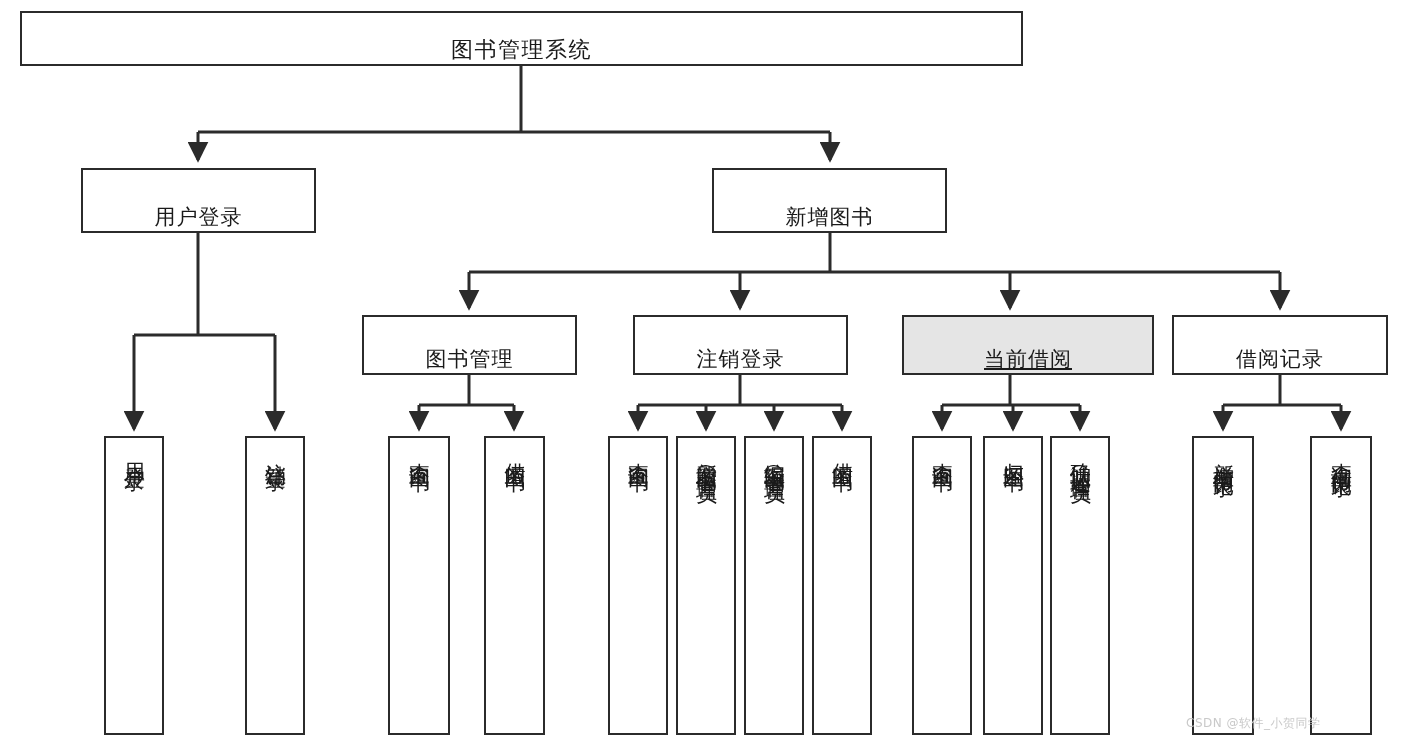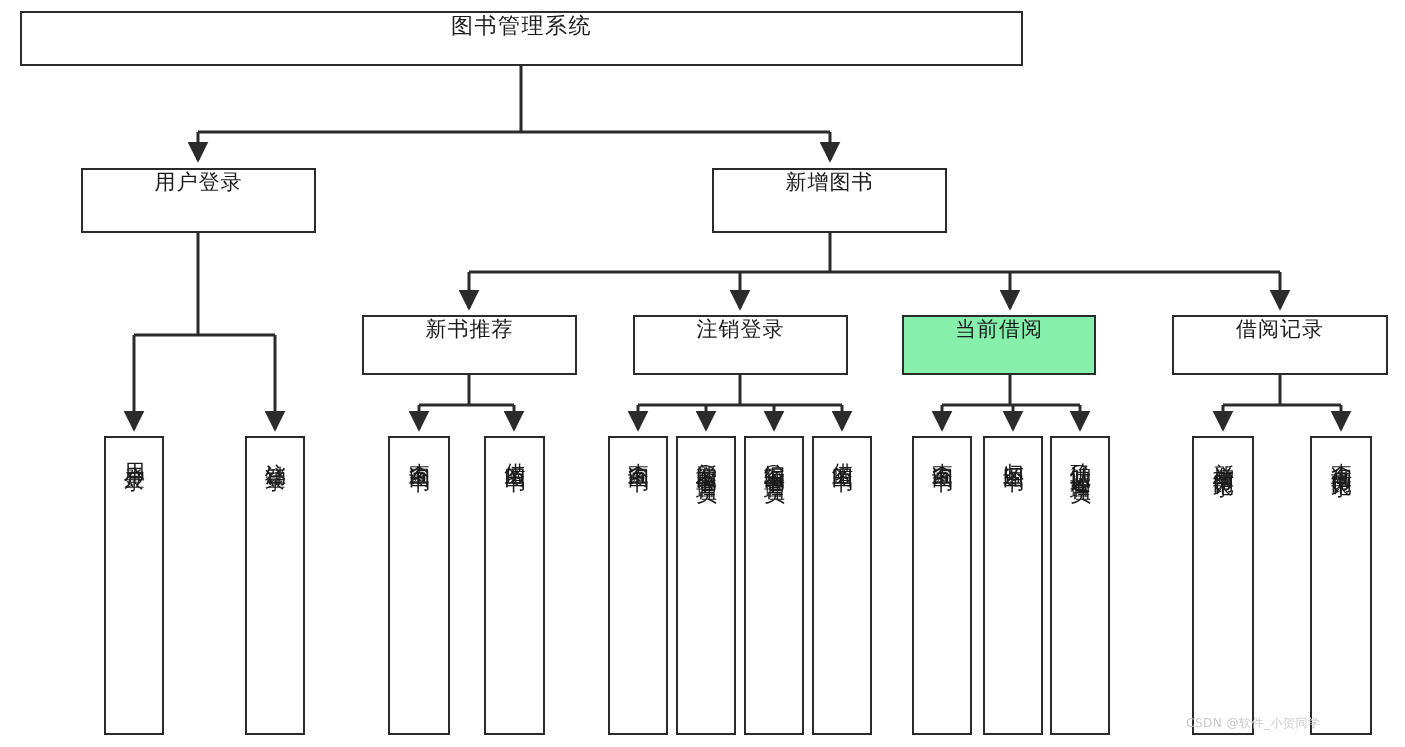--- a/index.html
+++ b/index.html
@@ -25,21 +25,21 @@
     width: 1405px;
     height: 747px;
     pointer-events: none;
   }
   .node {
     position: absolute;
     box-sizing: border-box;
     background: #ffffff;
     border: 2px solid #2b2b2b;
     display: flex;
-    align-items: flex-start;
+    align-items: flex-end;
     justify-content: center;
     color: #1a1a1a;
     z-index: 2;
   }
   .node-label {
     display: block;
     text-align: center;
     line-height: 1.22;
     color: #1a1a1a;
     white-space: pre-line;
@@ -137,26 +137,26 @@
   </div>
 
   <div class="node h" style="left: 81px; top: 168px; width: 235px; height: 65px; border-color: rgb(43, 43, 43); background: rgb(255, 255, 255);">
     <span class="node-label" style="color: rgb(26, 26, 26);">用户登录</span>
   </div>
   <div class="node h" style="left: 712px; top: 168px; width: 235px; height: 65px; border-color: rgb(43, 43, 43); background: rgb(255, 255, 255);">
     <span class="node-label" style="color: rgb(26, 26, 26);">新增图书</span>
   </div>
 
   <div class="node h" style="left: 362px; top: 315px; width: 215px; height: 60px; border-color: rgb(43, 43, 43); background: rgb(255, 255, 255);">
-    <span class="node-label" style="color: rgb(26, 26, 26);">新书推荐</span>
+    <span class="node-label" style="color: rgb(26, 26, 26);">图书管理</span>
   </div>
   <div class="node h" style="left: 633px; top: 315px; width: 215px; height: 60px; border-color: rgb(43, 43, 43); background: rgb(255, 255, 255);">
     <span class="node-label" style="color: rgb(26, 26, 26);">注销登录</span>
   </div>
-  <div class="node h" style="left: 902px; top: 315px; width: 194px; height: 60px; border-color: rgb(43, 43, 43); background: #86efac;">
+  <div class="node h" style="left: 902px; top: 315px; width: 252px; height: 60px; border-color: rgb(43, 43, 43); background: #e5e5e5; text-decoration: underline;">
     <span class="node-label" style="color: rgb(26, 26, 26);">当前借阅</span>
   </div>
   <div class="node h" style="left: 1172px; top: 315px; width: 216px; height: 60px; border-color: rgb(43, 43, 43); background: rgb(255, 255, 255);">
     <span class="node-label" style="color: rgb(26, 26, 26);">借阅记录</span>
   </div>
 
   <div class="node v" style="left: 104px; top: 436px; width: 60px; height: 299px; border-color: rgb(43, 43, 43); background: rgb(255, 255, 255);">
     <span class="node-label" style="font-size: 21px; color: rgb(26, 26, 26);">用户登录</span>
   </div>
   <div class="node v" style="left: 245px; top: 436px; width: 60px; height: 299px; border-color: rgb(43, 43, 43); background: rgb(255, 255, 255);">

